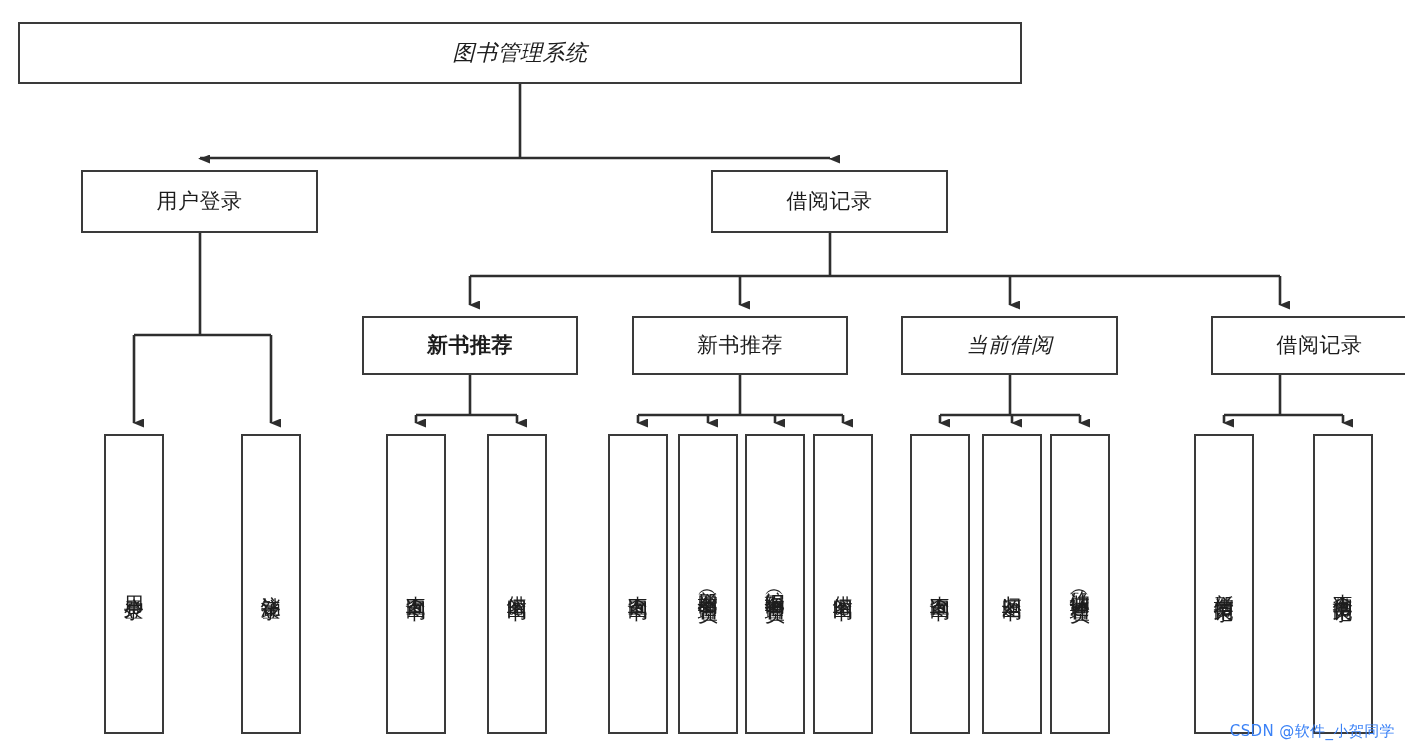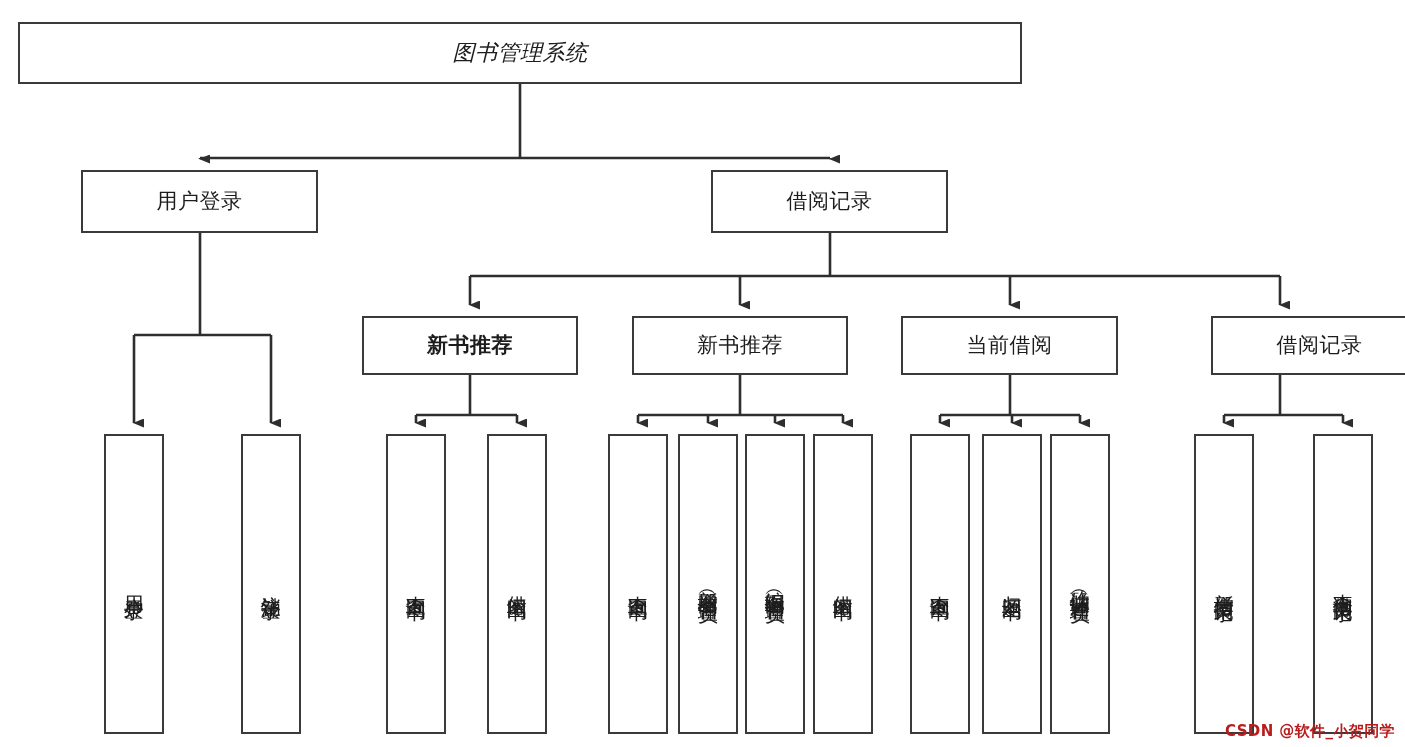--- a/index.html
+++ b/index.html
@@ -59,26 +59,25 @@
     line-height: 1.22;
     letter-spacing: 2px;
     white-space: nowrap;
     max-height: 290px;
   }
   #watermark {
     position: absolute;
     right: 10px;
     bottom: 6px;
     font-size: 15px;
-    color: #b91c1c;
+    color: #3b82f6;
     letter-spacing: 0.4px;
     z-index: 5;
     white-space: nowrap;
     font-family: "DejaVu Sans", "Liberation Sans", sans-serif;
-    font-weight: bold;
   }
 </style>
 </head>
 <body>
 
 <div id="diagram-root">
 
   <svg id="edge-layer" viewBox="0 0 1405 747" width="1405" height="747" xmlns="http://www.w3.org/2000/svg">
     <defs>
       <marker id="arrowhead" markerWidth="9" markerHeight="11" refX="4.5" refY="10" orient="auto" markerUnits="userSpaceOnUse">
@@ -131,21 +130,21 @@
       </div>
       <div class="node" style="left: 711px; top: 170px; width: 237px; height: 63px;">
         <span class="node-label">借阅记录</span>
       </div>
       <div class="node" style="left: 362px; top: 316px; width: 216px; height: 59px; font-weight: bold;">
         <span class="node-label">新书推荐</span>
       </div>
       <div class="node" style="left: 632px; top: 316px; width: 216px; height: 59px;">
         <span class="node-label">新书推荐</span>
       </div>
-      <div class="node" style="left: 901px; top: 316px; width: 217px; height: 59px;">
+      <div class="node" style="left: 901px; top: 316px; width: 217px; height: 59px; font-style: italic;">
         <span class="node-label">当前借阅</span>
       </div>
       <div class="node" style="left: 1171px; top: 316px; width: 217px; height: 59px; margin-left: 40px;">
         <span class="node-label">借阅记录</span>
       </div>
       <div class="node leaf" style="left: 104px; top: 434px; width: 60px; height: 300px;">
         <span class="node-label">用户登录</span>
       </div>
       <div class="node leaf" style="left: 241px; top: 434px; width: 60px; height: 300px;">
         <span class="node-label">注销登录</span>

